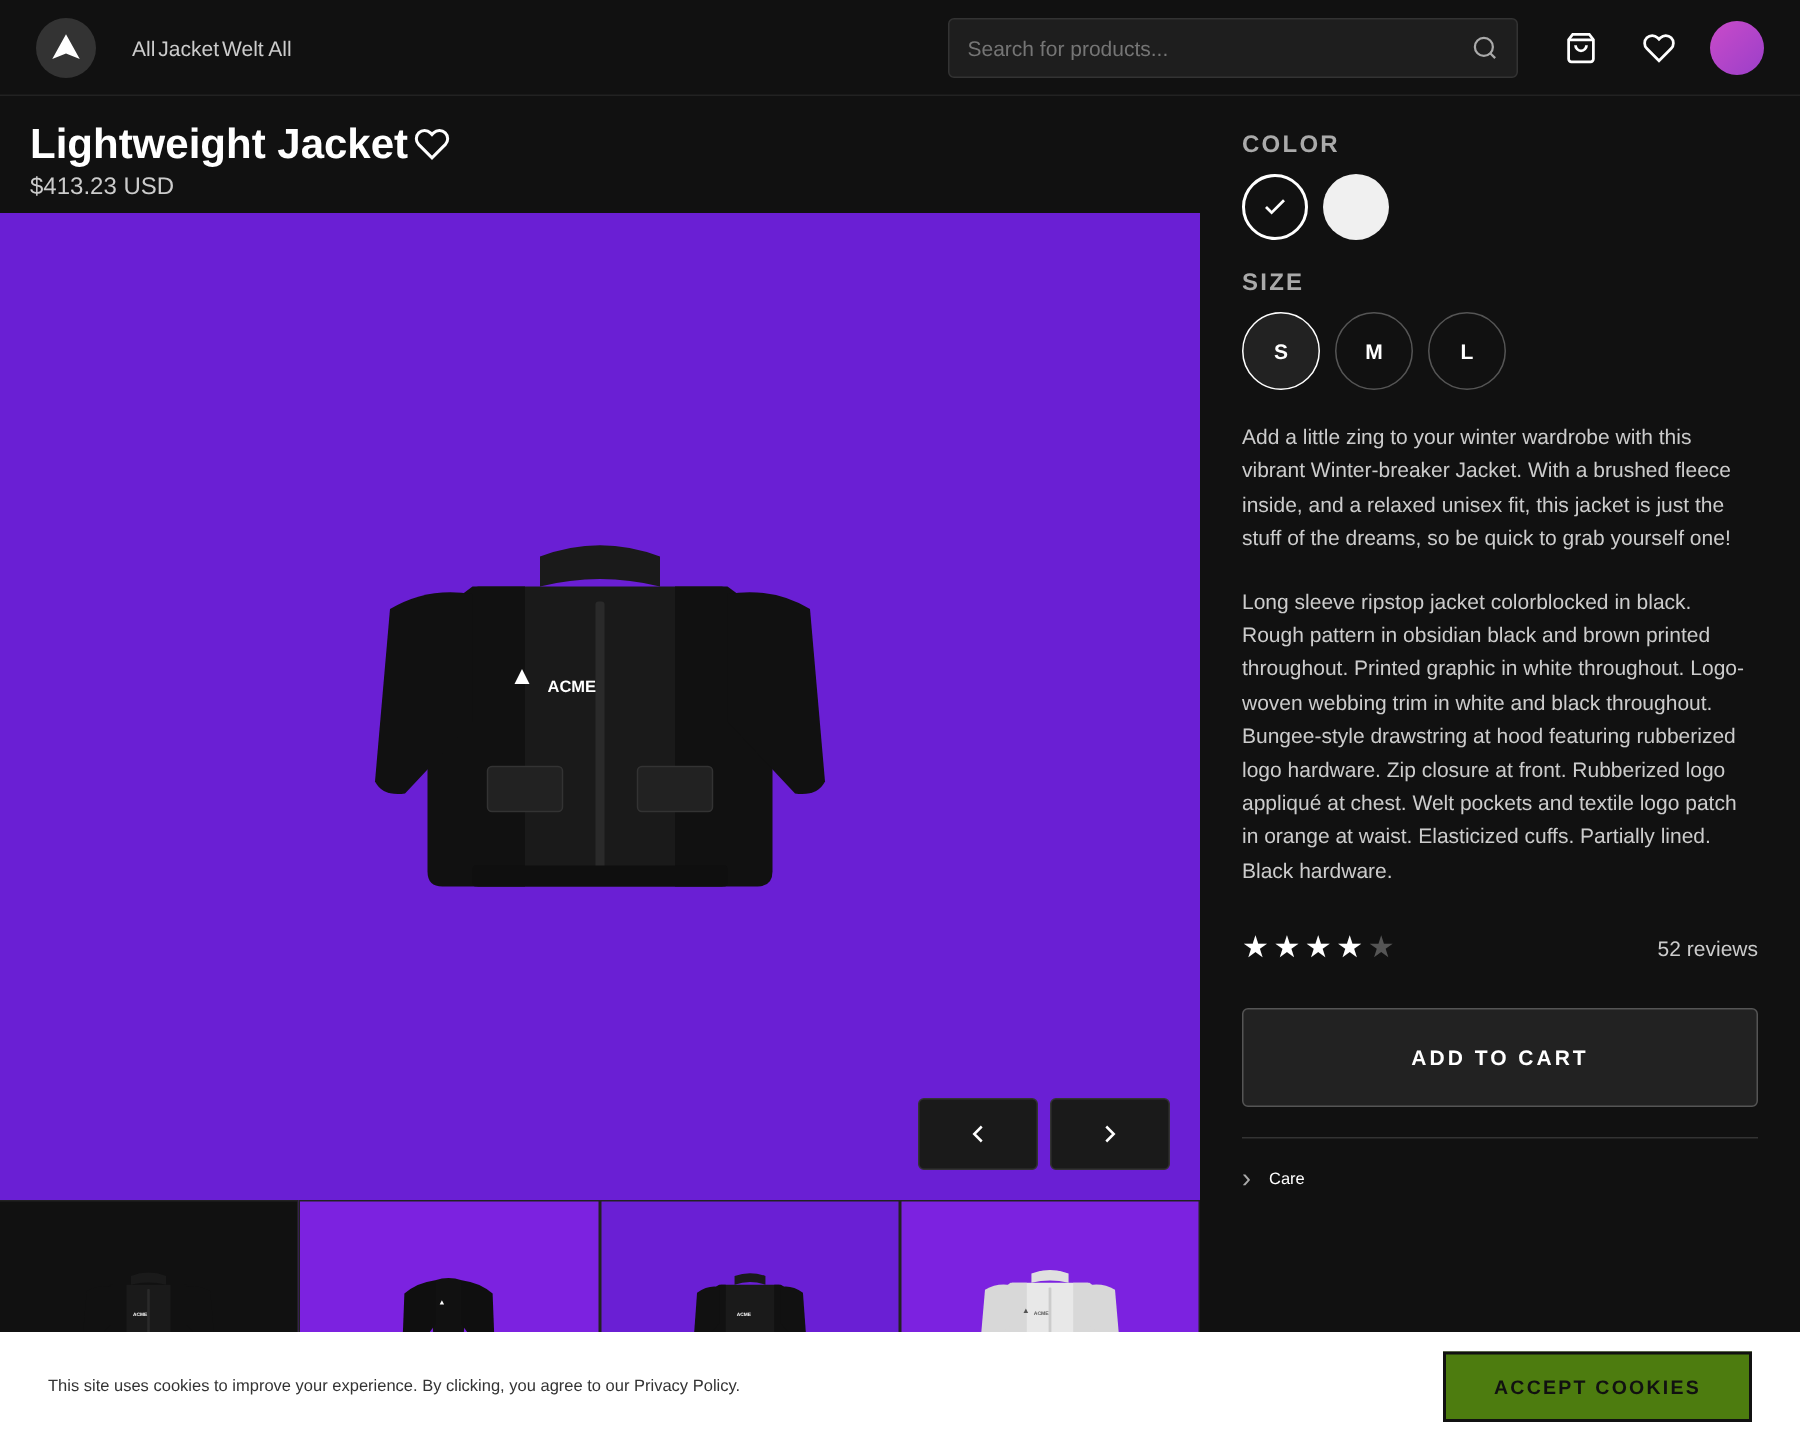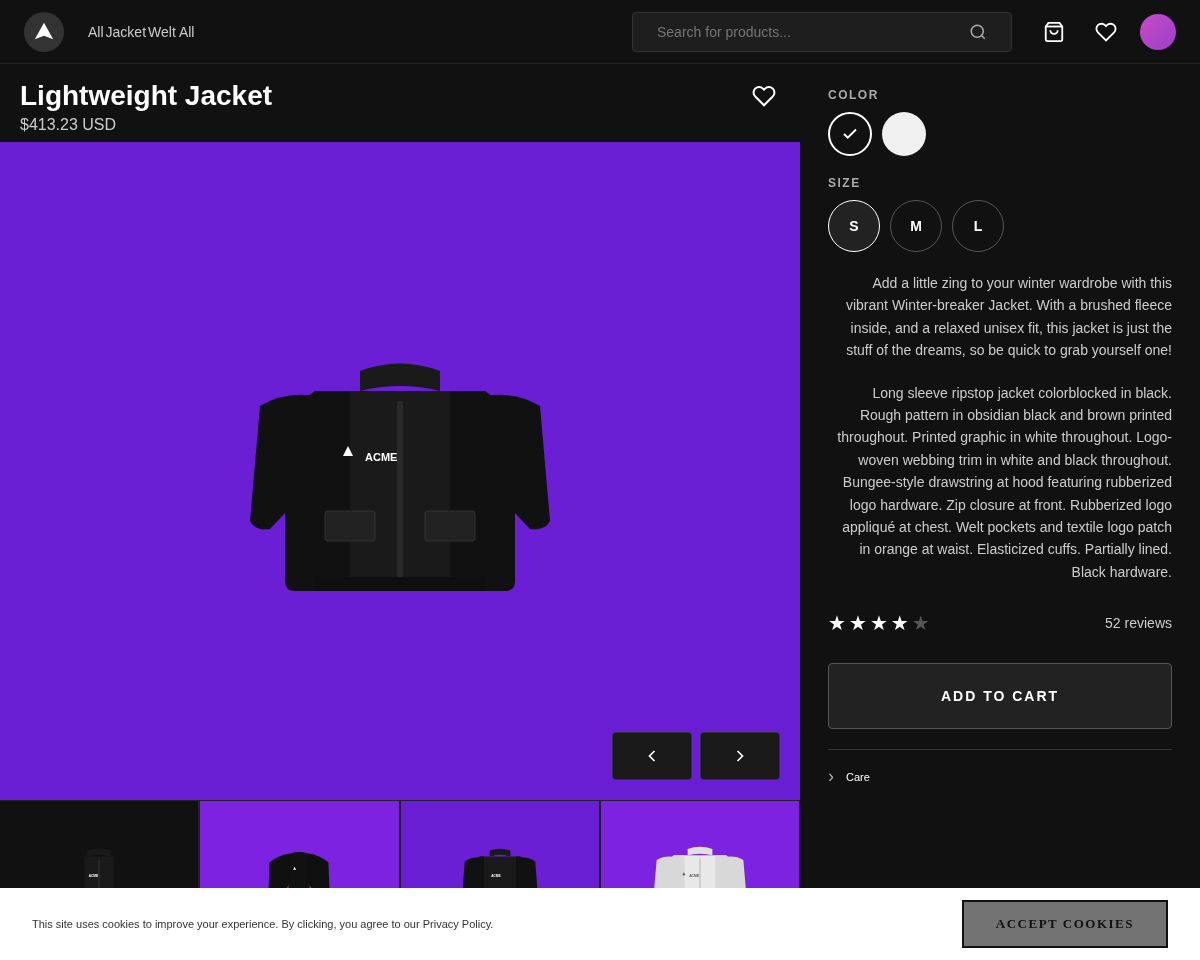--- a/index.html
+++ b/index.html
@@ -40,21 +40,21 @@
       font-size: 14px;
       cursor: pointer;
       text-decoration: none;
     }
     .search-bar {
       display: flex;
       align-items: center;
       background: #1e1e1e;
       border: 1px solid #333;
       border-radius: 4px;
-      padding: 0 24px;
+      padding: 0 12px;
       width: 380px;
       height: 40px;
     }
     .search-input {
       background: transparent;
       border: none;
       outline: none;
       color: #aaa;
       font-size: 14px;
       flex: 1;
@@ -104,21 +104,21 @@
       flex-shrink: 0;
       display: flex;
       flex-direction: column;
       position: relative;
     }
     .product-header {
       background: #111;
       padding: 16px 20px 8px;
       display: flex;
       align-items: flex-start;
-      justify-content: space-between;
+      justify-content: flex-start;
     }
     .product-title-block {}
     .product-title {
       font-size: 28px;
       font-weight: 700;
       color: #fff;
     }
     .product-price {
       font-size: 16px;
       color: #ccc;
@@ -191,21 +191,21 @@
       background: #111;
       padding: 24px 28px;
       overflow-y: auto;
       display: flex;
       flex-direction: column;
       gap: 20px;
     }
 
     
     .section-label {
-      font-size: 12px;
+      font-size: 16px;
       font-weight: 600;
       letter-spacing: 1.5px;
       color: #aaa;
       text-transform: uppercase;
       margin-bottom: 10px;
     }
     .color-options {
       display: flex;
       gap: 10px;
     }
@@ -248,21 +248,20 @@
     .size-btn.selected {
       background: #222;
       border-color: #fff;
     }
 
     
     .description {
       font-size: 14px;
       line-height: 1.6;
       color: #ccc;
-      text-align: right;
     }
 
     
     .reviews-row {
       display: flex;
       align-items: center;
       justify-content: space-between;
       margin-top: 8px;
     }
     .stars {
@@ -327,31 +326,30 @@
       padding: 16px 32px;
       z-index: 100;
       height: 72px;
     }
     .cookie-text {
       font-size: 11px;
       color: #333;
       max-width: 560px;
     }
     .accept-cookies-btn {
-      background: #737373;
+      background: #4d7c0f;
       border: 2px solid #111;
       color: #111;
       font-size: 13px;
       font-weight: 700;
       letter-spacing: 1.5px;
       text-transform: uppercase;
       padding: 14px 32px;
       cursor: pointer;
       white-space: nowrap;
-      font-family: Liberation Serif, serif;
     }
 
     
     .thumb-1 { background: #111; }
     .thumb-2 { background: #7c22e0; }
     .thumb-3 { background: #6a1fd4; }
     .thumb-4 { background: #7c22e0; }
   </style>
 </head>
 <body>

